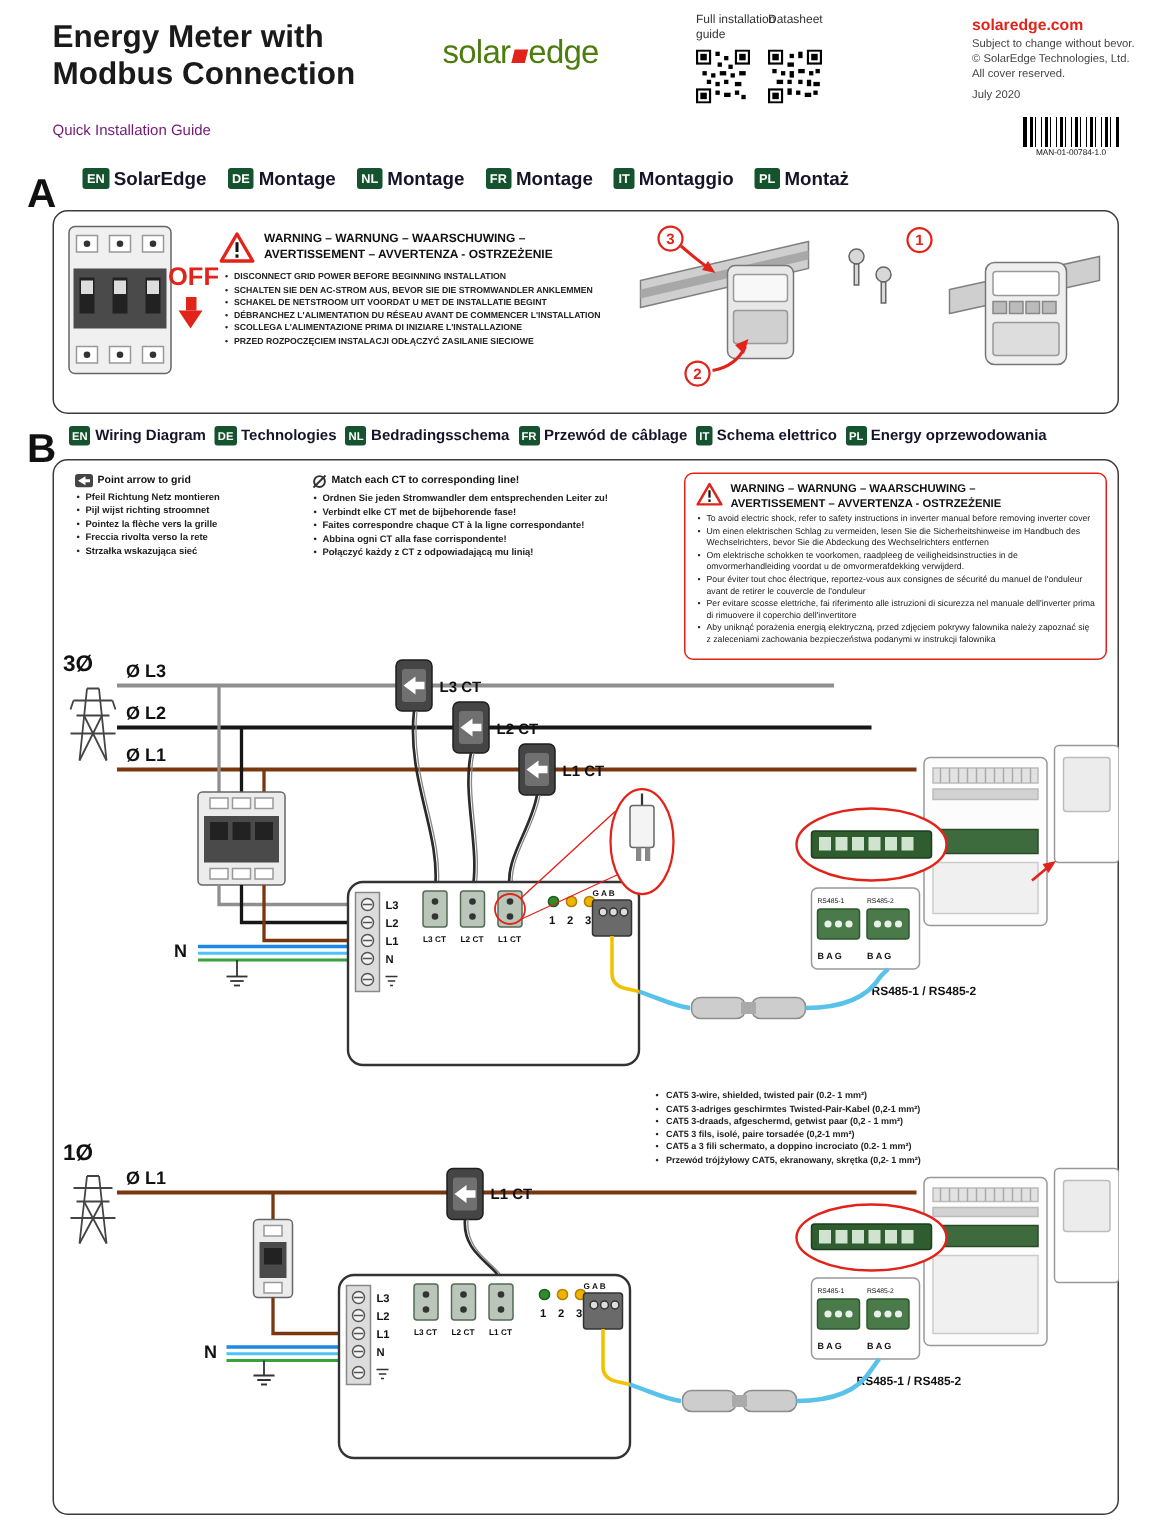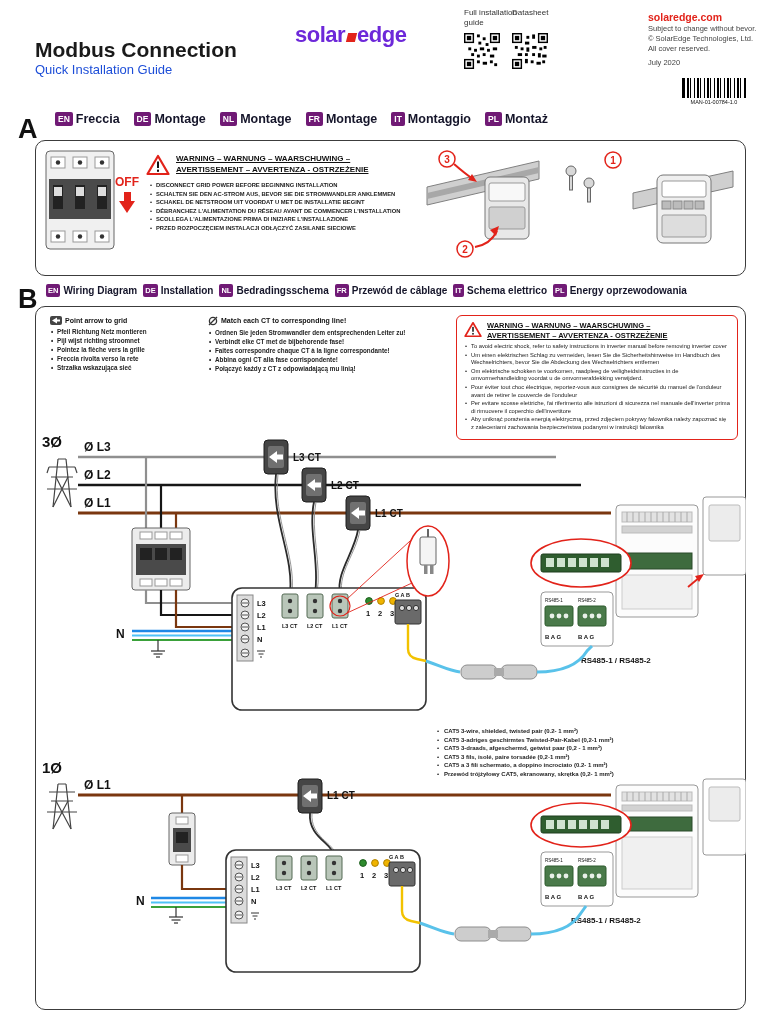--- a/index.html
+++ b/index.html
@@ -3,62 +3,62 @@
 <meta charset="utf-8">
 <style>
   * { margin:0; padding:0; box-sizing:border-box; }
   html,body { background:#888; }
   body { font-family:"Liberation Sans", sans-serif; }
   .page { position:relative; width:768px; height:1024px; background:#fff; margin:0 auto; overflow:hidden; color:#1a1a1a; }
 
   
   .hdr-title { position:absolute; left:35px; top:12px; }
   .hdr-title h1 { font-size:21px; line-height:25px; font-weight:bold; color:#1a1a1a; }
-  .hdr-sub { font-size:13px; color:#1d4ed8; margin-top:0; }
-  .logo { position:absolute; left:295px; top:22px; font-size:22px; font-weight:bold; color:#6d28d9; letter-spacing:-0.5px; }
+  .hdr-sub { font-size:10px; color:#701a75; margin-top:20px; }
+  .logo { position:absolute; left:295px; top:22px; font-size:22px; font-weight:normal; color:#4d7c0f; letter-spacing:-0.5px; }
   .logo-mark { display:inline-block; width:9px; height:9px; background:#e2231a; transform:skewX(-14deg); margin:0 1px 0 2px; }
   .qr { position:absolute; top:8px; width:82px; }
   .qr1 { left:420px;margin-left:44px; } .qr2 { left:512px; }
   .qr-label { font-size:8px; color:#333; line-height:10px; min-height:22px; width:60px; }
   .qr svg { width:36px; height:36px; display:block; margin-top:3px; }
   .hdr-info { position:absolute; left:648px; top:12px; width:130px; font-size:7.5px; color:#444; line-height:10px; }
   .hdr-info .web { color:#e2231a; font-size:10.5px; font-weight:bold; margin-bottom:2px; cursor:pointer; }
   .hdr-info .date { margin-top:4px; }
   .barcode { position:absolute; left:682px; top:78px; width:64px; }
   .barcode .bars { height:20px; border-left:2px solid #000; border-right:2px solid #000;
     background:repeating-linear-gradient(90deg,#000 0 1px,#fff 1px 3px,#000 3px 5px,#fff 5px 6px,#000 6px 7px,#fff 7px 10px); }
   .bc-label { font-size:5.5px; text-align:center; color:#111; margin-top:1px; }
 
   
   .langbar { position:absolute; display:flex; align-items:center; white-space:nowrap; }
   .langbar.bar-a { left:55px; top:112px; gap:14px; }
   .langbar.bar-b { left:46px; top:284px; gap:6px; }
   .lang-item { display:flex; align-items:center; }
-  .chip { background:#701a75; color:#fff; font-weight:bold; border-radius:2px; }
+  .chip { background:#14532d; color:#fff; font-weight:bold; border-radius:2px; }
   .bar-a .chip { font-size:8.5px; padding:2px 3px; }
   .bar-b .chip { font-size:7.5px; padding:2px 2px; }
   .chip-label { font-weight:bold; color:#15152a; margin-left:3px; }
   .bar-a .chip-label { font-size:12.5px; }
   .bar-b .chip-label { font-size:10px; }
 
   .sec-letter { position:absolute; left:18px; font-size:27px; font-weight:bold; color:#111; }
   .sec-letter.la { top:114px; } .sec-letter.lb { top:284px; }
 
   .box { position:absolute; left:35px; border:1.6px solid #3c3c3c; border-radius:10px; background:#fff; }
   .box-a { top:140px; width:711px; height:136px; }
   .box-b { top:306px; width:711px; height:704px; }
 
   
   .brk { position:absolute; left:8px; top:8px; }
-  .off { position:absolute; left:76px; top:34px; color:#e2231a; font-weight:bold; font-size:12px; text-align:center; width:30px; }
+  .off { position:absolute; left:76px; top:34px; color:#e2231a; font-weight:bold; font-size:17px; text-align:center; width:30px; }
   .off-stem { width:7px; height:9px; background:#e2231a; margin:3px auto 0; }
   .off-arrow { width:0; height:0; border-left:8px solid transparent; border-right:8px solid transparent; border-top:12px solid #e2231a; margin:0 auto; }
   .tri-a { position:absolute; left:110px; top:13px; width:24px; height:22px; }
   .wtitles-a { position:absolute; left:140px; top:13px; }
-  .warn-title { font-size:8px; font-weight:bold; color:#111; line-height:10.5px;text-decoration:underline; }
+  .warn-title { font-size:8px; font-weight:bold; color:#111; line-height:10.5px; }
   .warn-list { position:absolute; left:113px; top:40px; width:290px; list-style:none; }
   .warn-list li { font-size:5.8px; font-weight:bold; color:#222; line-height:8.6px; padding-left:7px; position:relative; }
   .warn-list li::before { content:"•"; position:absolute; left:1px; }
   .mount { position:absolute; left:385px; top:6px; }
 
   
   .note-col { position:absolute; top:9px; }
   .c1 { left:14px; width:152px; }
   .c2 { left:172px; width:242px; }
   .note-title { display:flex; align-items:flex-start; gap:3px; font-size:7px; font-weight:bold; line-height:9px; color:#111; }
@@ -93,21 +93,21 @@
   .tw1 { stroke:#2b2b2b; stroke-width:1.8; fill:none; }
   .tw2 { stroke:#8a8a8a; stroke-width:0.9; fill:none; }
 </style>
 </head>
 <body>
 
 <div class="page">
 
   <header>
     <div class="hdr-title">
-      <h1><br><span>Modbus Connection</span></h1>
+      <h1><span>Energy Meter with</span><br><span>Modbus Connection</span></h1>
       <div class="hdr-sub">Quick Installation Guide</div>
     </div>
 
     <div class="logo"><span>solar</span><span class="logo-mark"></span><span>edge</span></div>
 
     <div class="qr qr1">
       <div class="qr-label">Full installation guide</div>
       <svg viewBox="0 0 25 25">
         <rect width="25" height="25" fill="#fff"></rect>
         <g fill="#000">
@@ -195,21 +195,21 @@
     <div class="barcode">
       <div class="bars"></div>
       <div class="bc-label">MAN-01-00784-1.0</div>
     </div>
   </header>
 
   <div class="sec-letter la">A</div>
   <div class="langbar bar-a">
     <div class="lang-item">
         <span class="chip">EN</span>
-        <span class="chip-label">Freccia</span>
+        <span class="chip-label">SolarEdge</span>
       </div>
     <div class="lang-item">
         <span class="chip">DE</span>
         <span class="chip-label">Montage</span>
       </div>
     <div class="lang-item">
         <span class="chip">NL</span>
         <span class="chip-label">Montage</span>
       </div>
     <div class="lang-item">
@@ -321,21 +321,21 @@
   </section>
 
   <div class="sec-letter lb">B</div>
   <div class="langbar bar-b">
     <div class="lang-item">
         <span class="chip">EN</span>
         <span class="chip-label">Wiring Diagram</span>
       </div>
     <div class="lang-item">
         <span class="chip">DE</span>
-        <span class="chip-label">Installation</span>
+        <span class="chip-label">Technologies</span>
       </div>
     <div class="lang-item">
         <span class="chip">NL</span>
         <span class="chip-label">Bedradingsschema</span>
       </div>
     <div class="lang-item">
         <span class="chip">FR</span>
         <span class="chip-label">Przewód de câblage</span>
       </div>
     <div class="lang-item">

